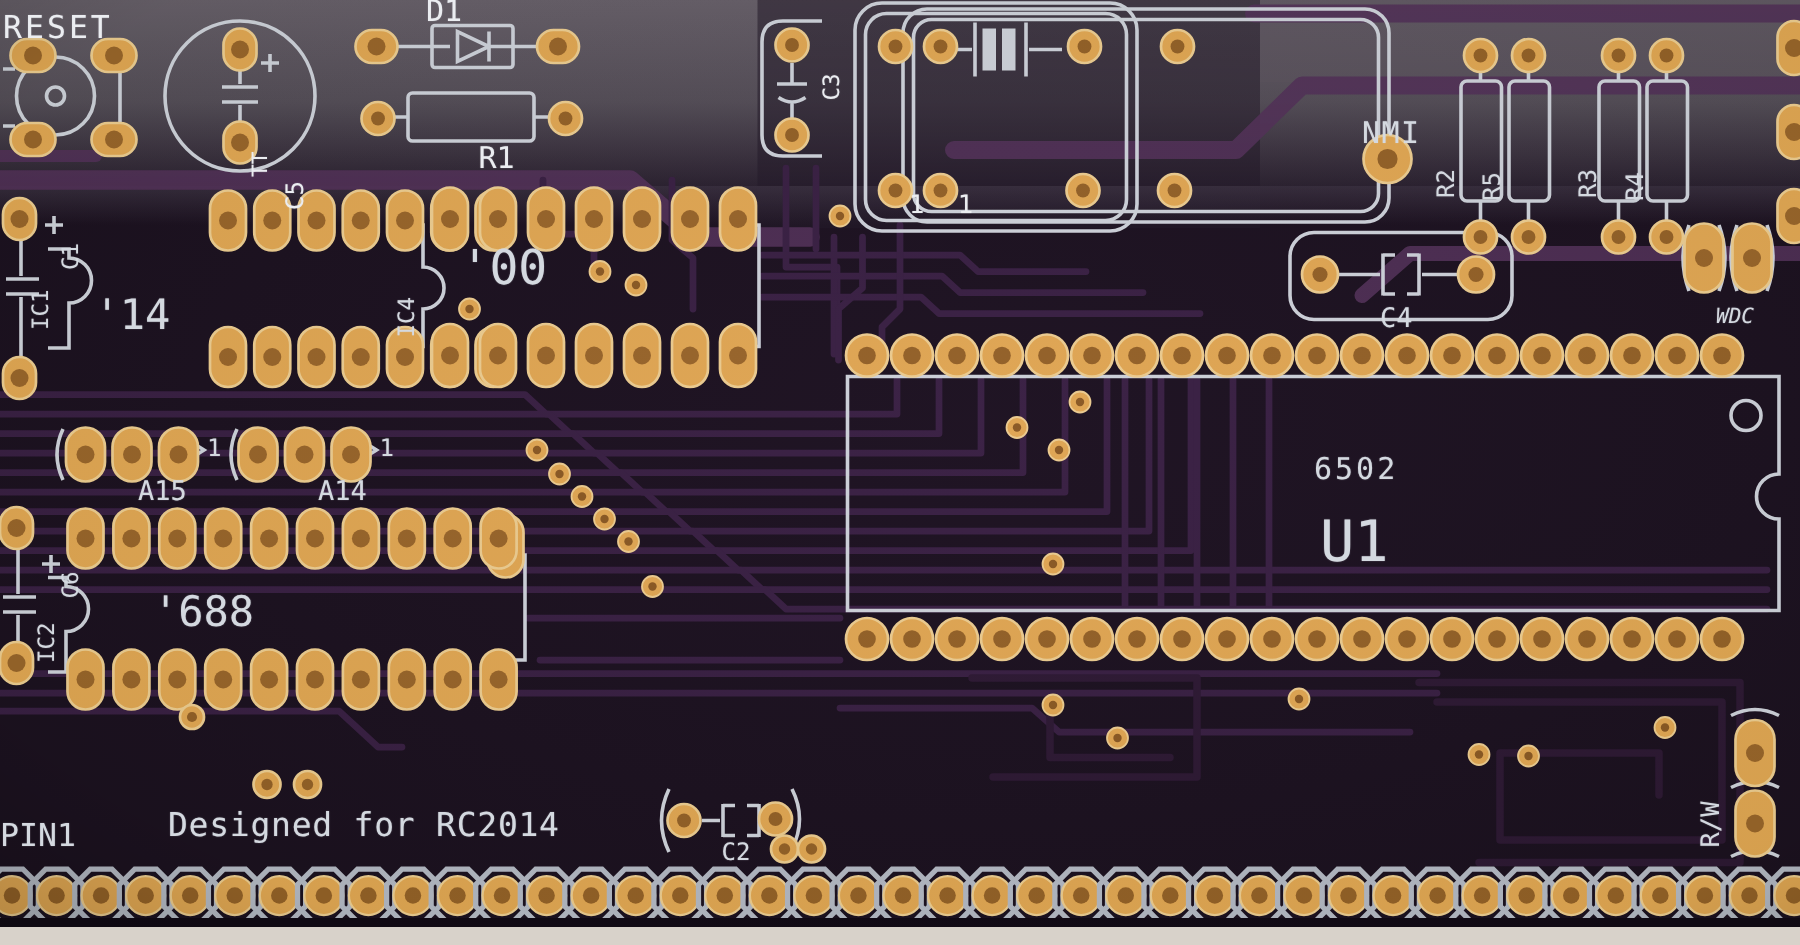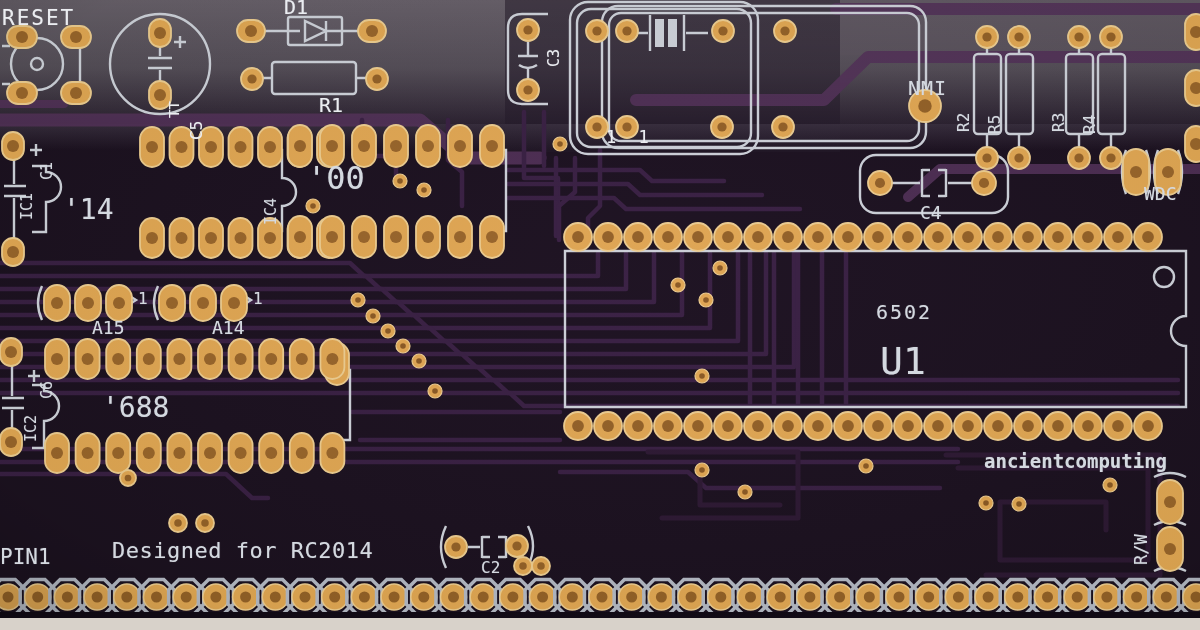--- a/index.html
+++ b/index.html
@@ -600,21 +600,20 @@
   <span class="lbl" style="left:253px;top:291px;font-size:16px;">1</span>
   <span class="lbl vert" style="left:24px;top:442px;font-size:15px;">IC2</span>
   <span class="lbl" style="left:63px;top:394px;font-size:28px;margin-left:39px;">'688</span>
   <span class="lbl vert" style="left:40px;top:399px;font-size:15px;">C6</span>
   <span class="lbl" style="left:908px;top:78px;font-size:20px;letter-spacing:1px;">NMI</span>
   <span class="lbl vert" style="left:956px;top:132px;font-size:16px;">R2</span>
   <span class="lbl vert" style="left:987px;top:134px;font-size:16px;">R5</span>
   <span class="lbl vert" style="left:1051px;top:132px;font-size:16px;">R3</span>
   <span class="lbl vert" style="left:1082px;top:134px;font-size:16px;">R4</span>
   <span class="lbl" style="left:920px;top:204px;font-size:18px;">C4</span>
-  <span class="lbl" style="left:1144px;top:185px;font-size:18px;">WDC</span>
+  <span class="lbl" style="left:1144px;top:204px;font-size:14px;font-style:italic;">WDC</span>
   <span class="lbl" style="left:876px;top:302px;font-size:20px;letter-spacing:2px;">6502</span>
   <span class="lbl" style="left:880px;top:342px;font-size:38px;">U1</span>
-  <span class="lbl bold" style="left:984px;top:452px;font-size:19px;">ancientcomputing</span>
   <span class="lbl" style="left:112px;top:540px;font-size:22px;letter-spacing:0.5px;">Designed for RC2014</span>
   <span class="lbl" style="left:0px;top:547px;font-size:21px;">PIN1</span>
   <span class="lbl" style="left:481px;top:560px;font-size:16px;">C2</span>
   <span class="lbl vert" style="left:1133px;top:565px;font-size:17px;">R/W</span>
 </div>
 
 </body></html>

